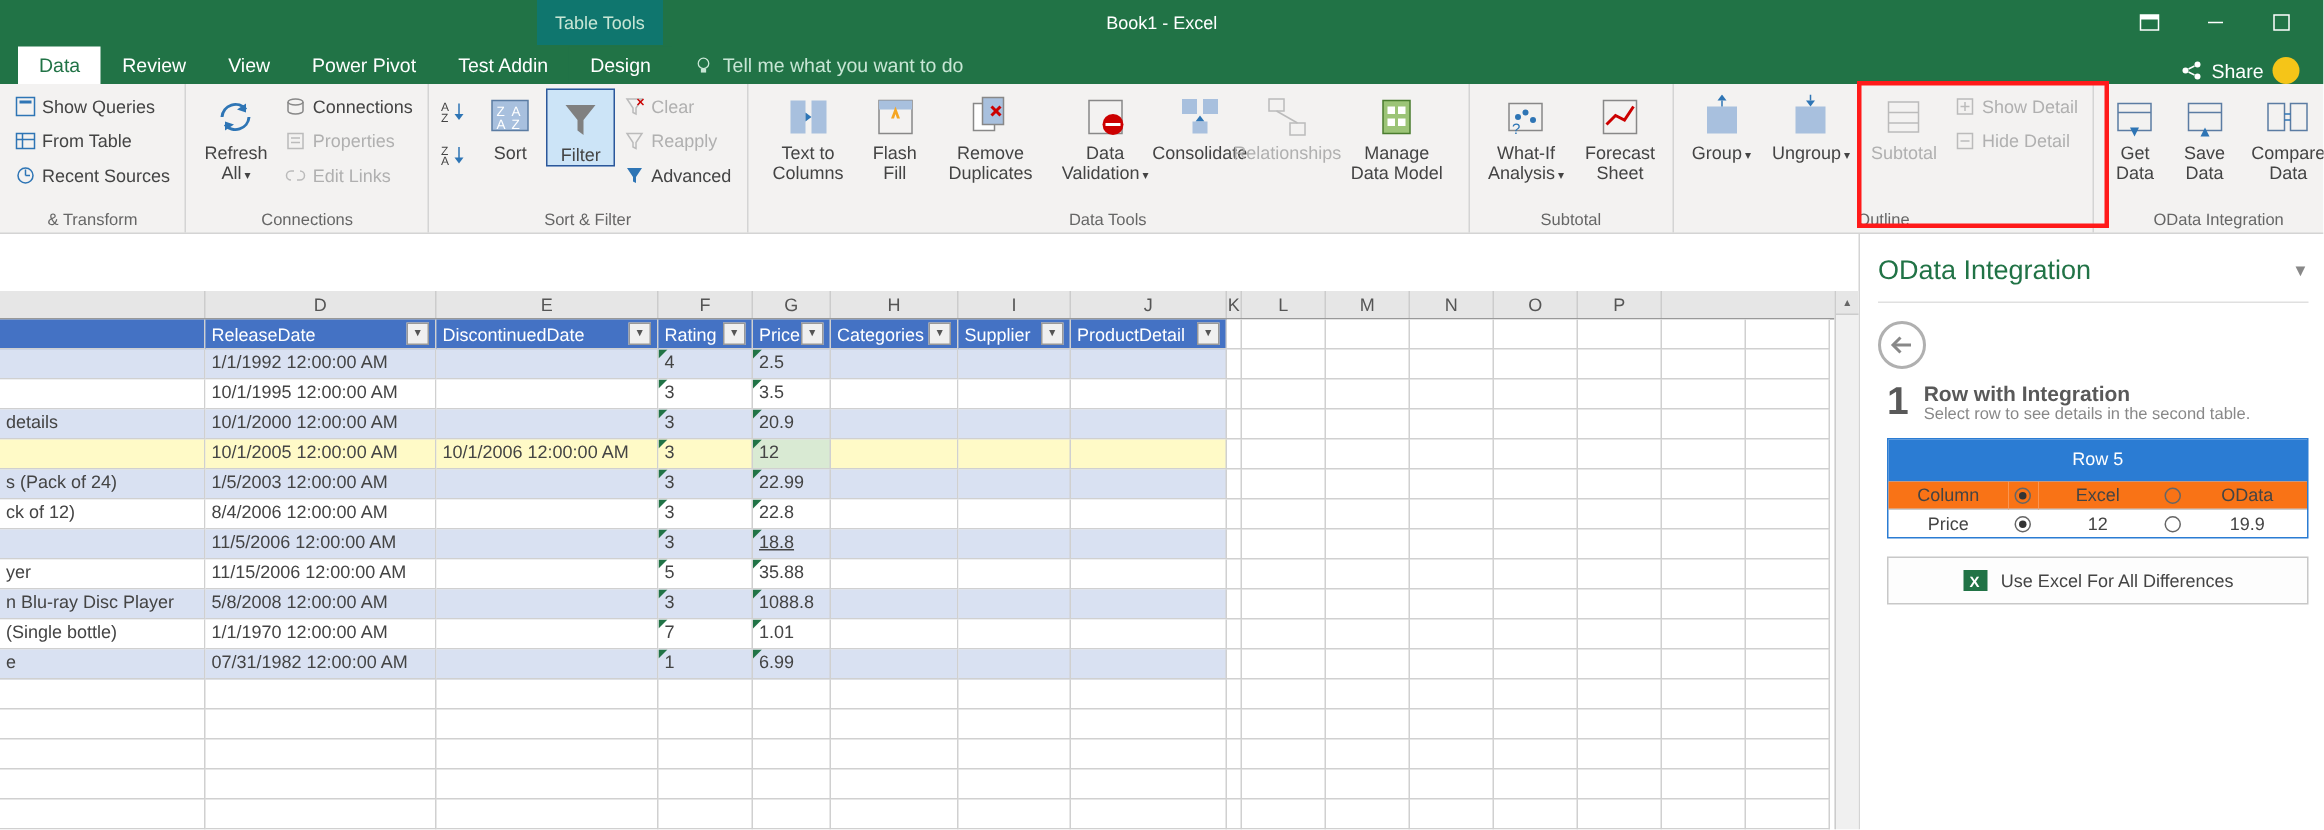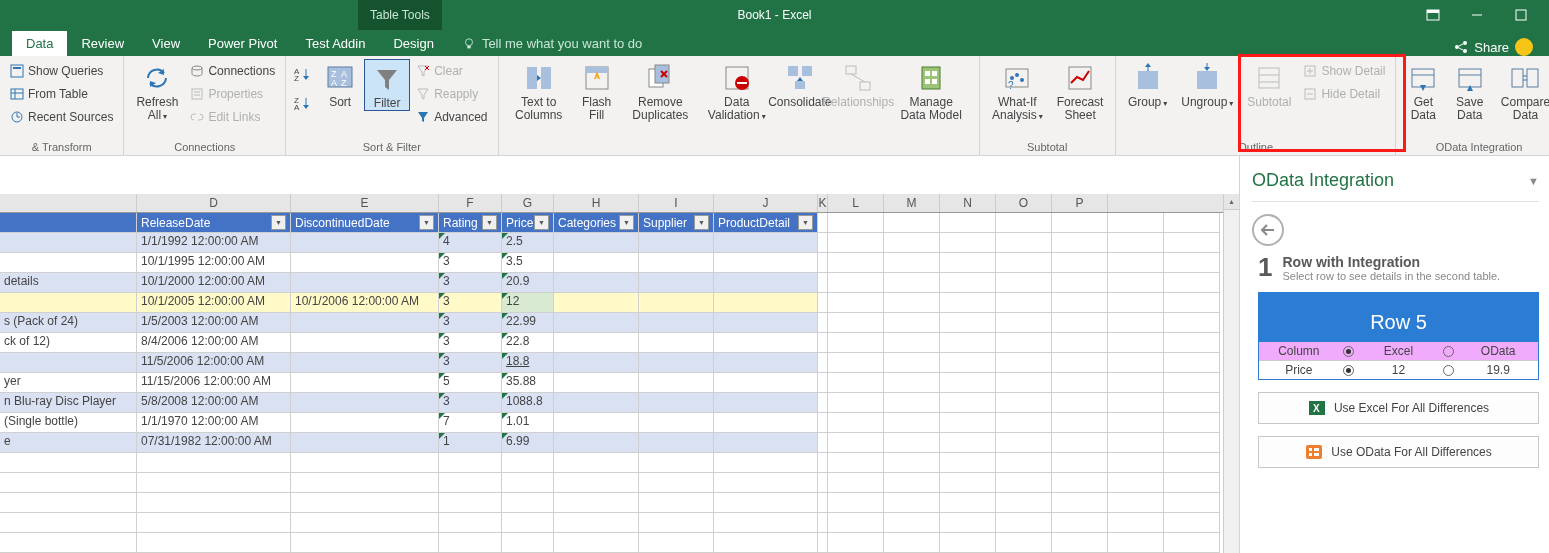--- a/index.html
+++ b/index.html
@@ -1,20 +1,20 @@
 <!DOCTYPE html>
 <html><head>
 <meta charset="utf-8">
 <style>
   * { box-sizing: border-box; margin: 0; padding: 0; }
   body { font-family: "Segoe UI", Tahoma, sans-serif; font-size: 12px; color: #444; background: #fff; width: 1549px; height: 553px; overflow: hidden; }
   
   
   .titlebar { background: #217346; height: 30px; display: flex; align-items: center; position: relative; }
-  .titlebar-contextual { position: absolute; left: 358px; top: 0; height: 30px; padding: 0 12px; display: flex; align-items: center; background: #14532d; color: #c8e6d5; font-size: 12px; }
+  .titlebar-contextual { position: absolute; left: 358px; top: 0; height: 30px; padding: 0 12px; display: flex; align-items: center; background: #0f766e; color: #c8e6d5; font-size: 12px; }
   .titlebar-center { position: absolute; left: 50%; transform: translateX(-50%); color: #fff; font-size: 12px; }
   .titlebar-controls { position: absolute; right: 6px; top: 0; display: flex; gap: 0; }
   .titlebar-btn { width: 44px; height: 30px; display: flex; align-items: center; justify-content: center; color: #fff; cursor: pointer; }
   
   
   .tabbar { background: #217346; height: 26px; display: flex; align-items: flex-end; padding-left: 12px; }
   .ribbon-tab { color: #fff; padding: 5px 14px; cursor: pointer; font-size: 13px; }
   .ribbon-tab.active { background: #fff; color: #217346; }
   .tellme { color: #c8e6d5; display: flex; align-items: center; gap: 6px; padding: 5px 14px; font-size: 13px; }
   .bulb { width: 14px; height: 14px; }
@@ -64,23 +64,23 @@
   .taskpane { width: 310px; border-left: 1px solid #d4d4d4; background: #fff; display: flex; flex-direction: column; padding: 10px 10px 0 12px; }
   .tp-title { color: #217346; font-size: 18px; padding: 4px 0 10px; display:flex; justify-content:space-between; align-items:center; }
   .tp-hr { border-top: 1px solid #e0e0e0; margin-bottom: 12px; }
   .back-btn { width: 32px; height: 32px; border: 2px solid #b0b0b0; border-radius: 50%; display: flex; align-items: center; justify-content: center; color: #888; font-size: 16px; cursor: pointer; margin-bottom: 8px; }
   .diff-block { padding-left: 6px; }
   .diff-num { font-size: 26px; color: #595959; float: left; margin-right: 10px; line-height: 1; font-weight:600;}
   .diff-title { font-size: 14px; color: #595959; font-weight: 600; }
   .diff-sub { font-size: 11px; color: #888; }
   .diff-card { border: 1px solid #2b7cd3; margin-top: 10px; font-size: 12px; }
   .diff-card-header { background: #2b7cd3; color: #fff; text-align: center; padding: 6px 0 8px; }
-  .diff-card-header .r5 { font-size: 20px; margin-top: 12px; }
+  .diff-card-header .r5 { font-size: 12px; }
   .diff-table { display: grid; grid-template-columns: 1fr 20px 1fr 20px 1fr; }
-  .diff-th { background: #f0abfc; text-align: center; padding: 2px 4px; border-bottom: 1px solid #ccc; }
+  .diff-th { background: #f97316; text-align: center; padding: 2px 4px; border-bottom: 1px solid #ccc; }
   .diff-td { text-align: center; padding: 2px 4px; }
   .radio-col { display:flex; align-items:center; justify-content:center; }
   .radio { width: 11px; height: 11px; border: 1px solid #666; border-radius: 50%; display: inline-flex; align-items:center; justify-content:center; }
   .radio.sel::after { content:''; width:5px; height:5px; background:#333; border-radius:50%; }
   .action-btn { border: 1px solid #c8c8c8; background: #fdfdfd; padding: 6px 8px; margin-top: 12px; display: flex; align-items: center; justify-content: center; gap: 8px; font-size: 12px; cursor: pointer; }
   .action-ico { width: 18px; height: 18px; }
 </style>
 </head>
 <body>
 
@@ -342,20 +342,21 @@
               <rect x="6" y="4" width="18" height="22" fill="#9cc477" stroke="#4a7c2e"></rect>
               <rect x="9" y="8" width="5" height="5" fill="#fff"></rect>
               <rect x="16" y="8" width="5" height="5" fill="#fff"></rect>
               <rect x="9" y="16" width="5" height="5" fill="#fff"></rect>
               <rect x="16" y="16" width="5" height="5" fill="#fff"></rect>
             </svg>
           </div>
           <div class="lbl">Manage Data Model</div>
         </div>
     </div>
+    <div class="group-label">Data Tools</div>
   </div>
 
   <div class="group">
     <div class="group-body">
       <div class="big-btn">
           <div class="ico">
             <svg width="30" height="30">
               <rect x="4" y="6" width="22" height="18" fill="none" stroke="#888"></rect>
               <circle cx="10" cy="15" r="2" fill="#2e75b5"></circle>
               <circle cx="15" cy="12" r="2" fill="#2e75b5"></circle>
@@ -882,25 +883,15 @@
           <div class="diff-td">19.9</div>
         </div>
       </div>
       <div class="action-btn">
         <svg class="action-ico" viewBox="0 0 18 18">
             <rect x="1" y="2" width="16" height="14" fill="#217346"></rect>
             <text x="5" y="13" font-size="10" fill="#fff" font-weight="bold">X</text>
           </svg>
         <span>Use Excel For All Differences</span>
       </div>
-      <div class="action-btn">
-        <svg class="action-ico" viewBox="0 0 18 18">
-            <rect x="1" y="2" width="16" height="14" rx="2" fill="#ed7d31"></rect>
-            <rect x="4" y="5" width="3" height="3" fill="#fff"></rect>
-            <rect x="9" y="5" width="5" height="3" fill="#fff"></rect>
-            <rect x="4" y="10" width="3" height="3" fill="#fff"></rect>
-            <rect x="9" y="10" width="5" height="3" fill="#fff"></rect>
-          </svg>
-        <span>Use OData For All Differences</span>
-      </div>
     </div>
   </div>
 </div>
 
 </body></html>

